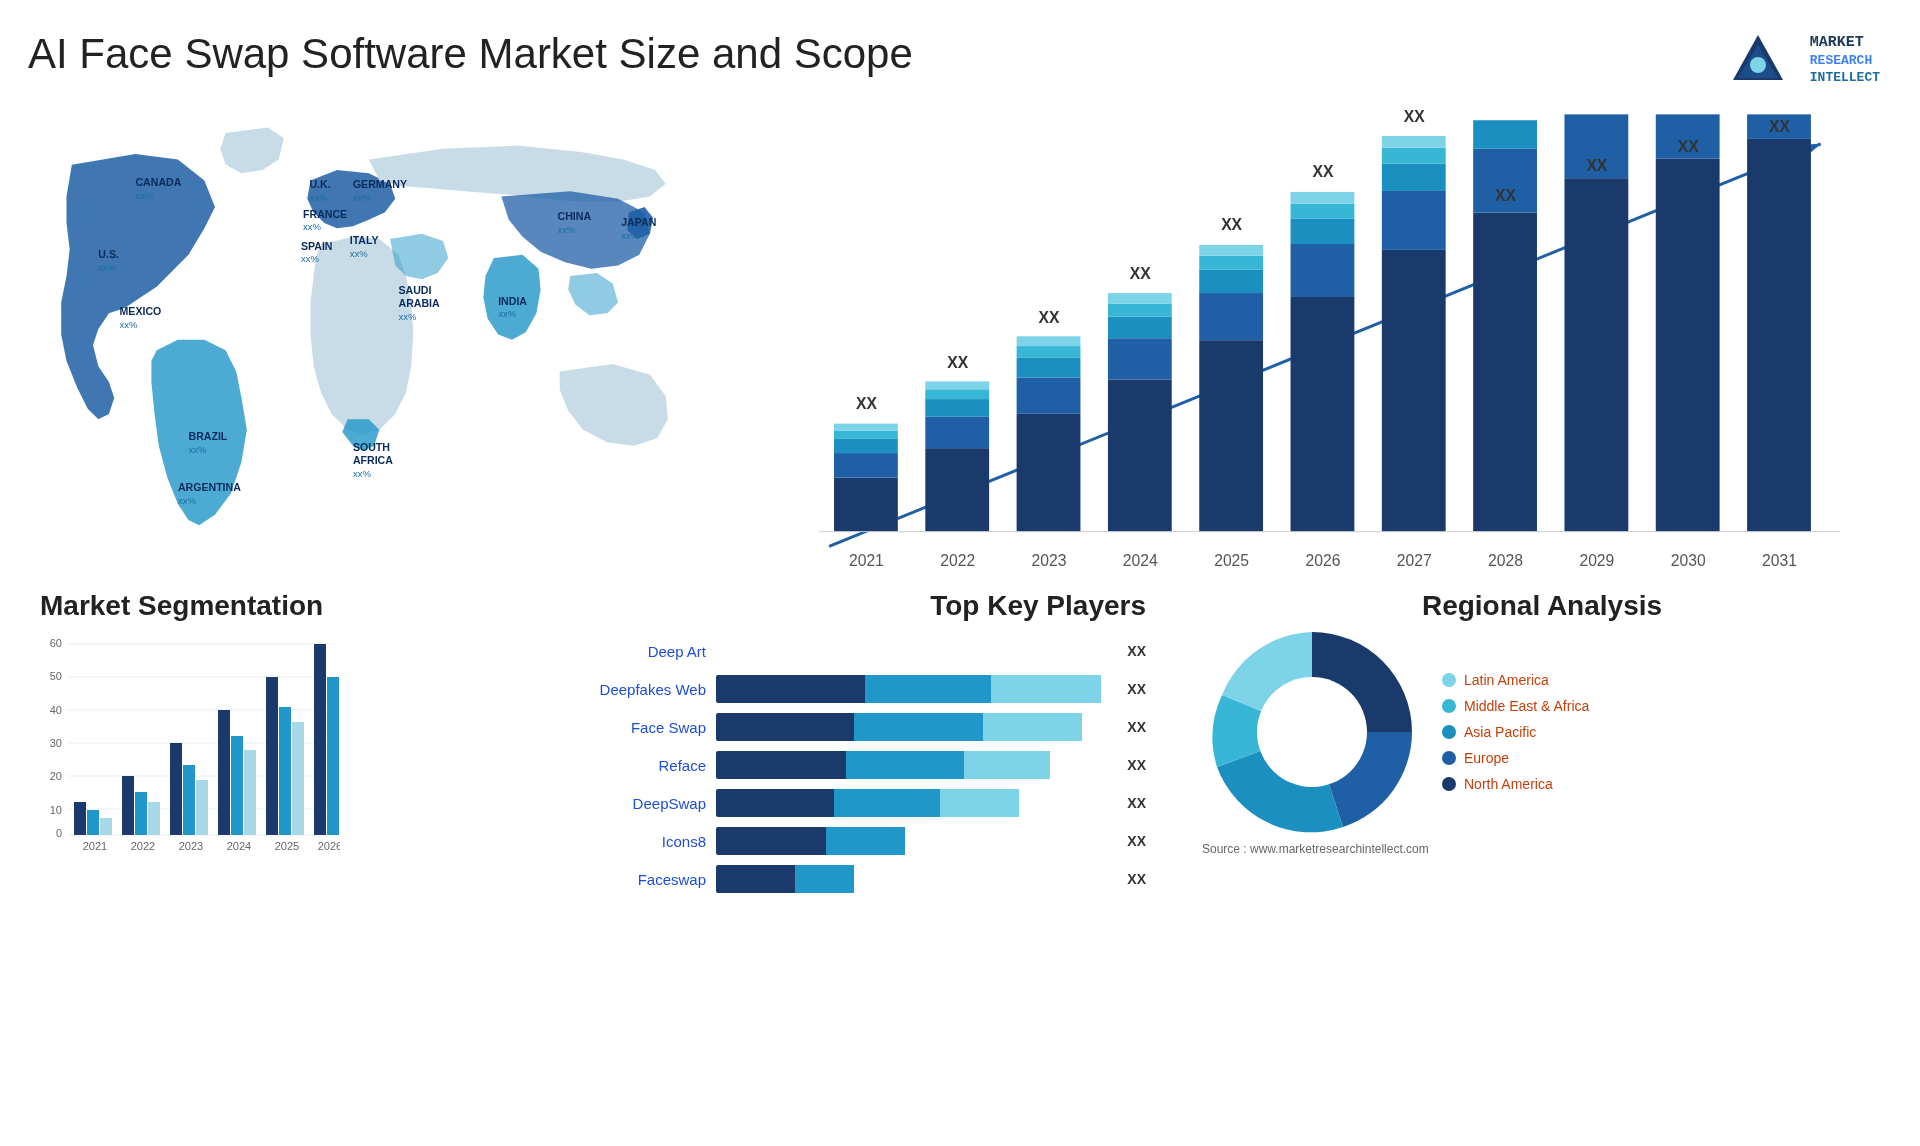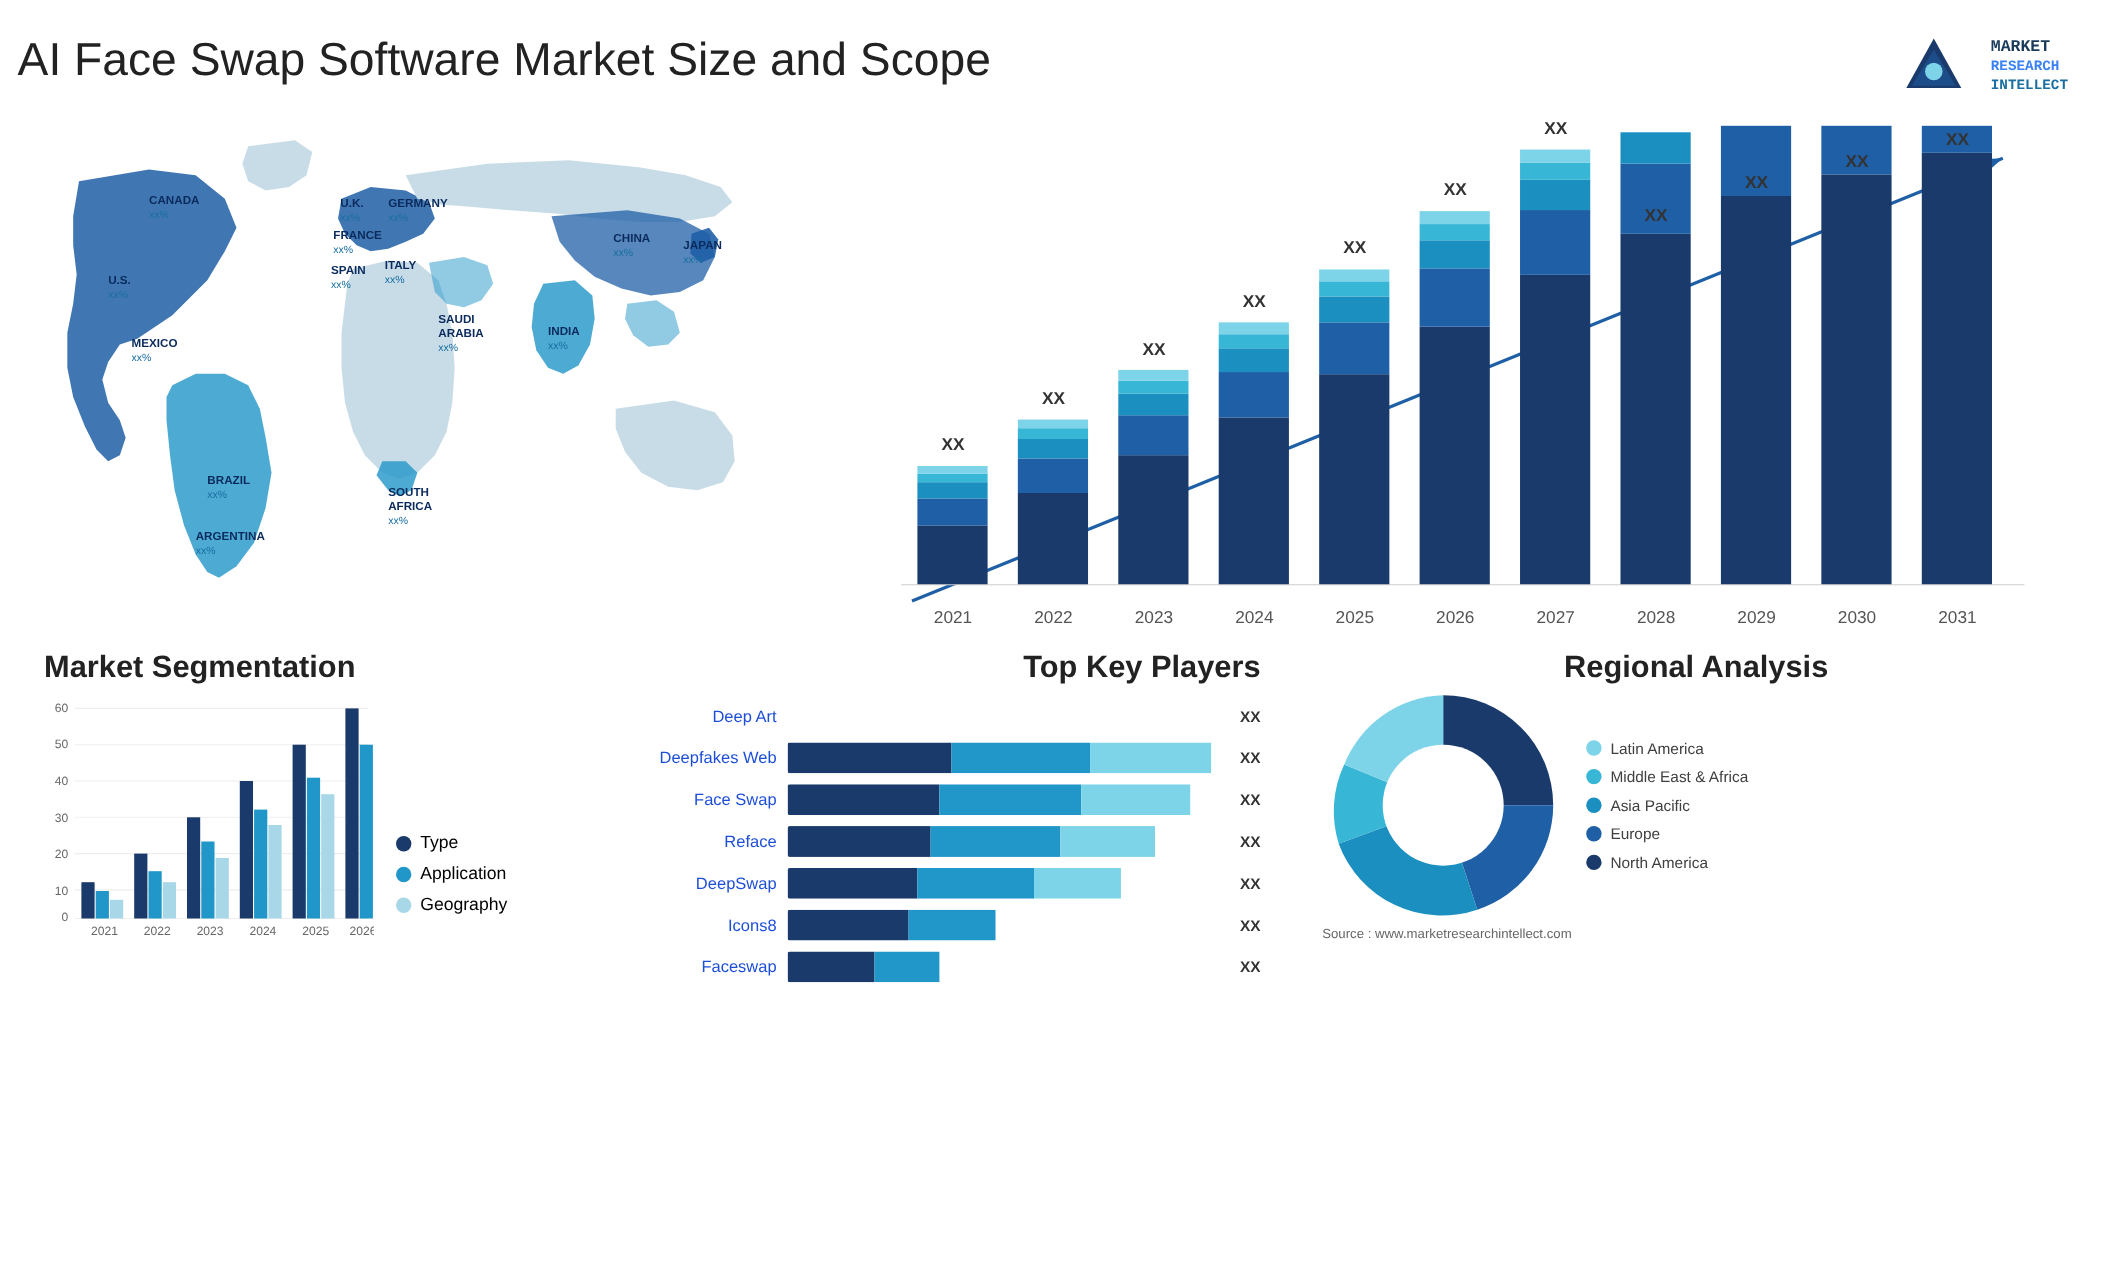--- a/index.html
+++ b/index.html
@@ -10,21 +10,21 @@
       font-family: 'Arial', sans-serif;
       overflow: hidden;
       position: relative;
     }
 
     
     .header {
       display: flex;
       justify-content: space-between;
       align-items: flex-start;
-      padding: 30px 40px 10px 16px;
+      padding: 30px 40px 10px 28px;
     }
     .page-title {
       font-size: 42px;
       font-weight: 400;
       color: #222;
     }
     .logo-area {
       display: flex;
       align-items: center;
       gap: 22px;
@@ -171,21 +171,21 @@
     .regional-legend {
       display: flex;
       flex-direction: column;
       gap: 10px;
     }
     .reg-legend-item {
       display: flex;
       align-items: center;
       gap: 8px;
       font-size: 14px;
-      color: #404040;
+      color: #c2410c;
     }
     .reg-dot {
       width: 14px;
       height: 14px;
       border-radius: 50%;
       flex-shrink: 0;
     }
 
     
     .source-text {
@@ -438,34 +438,20 @@
         <rect x="287" y="45" width="12" height="158" fill="#2196c8"></rect>
 
         <text x="55" y="218" font-size="11" fill="#666" text-anchor="middle">2021</text>
         <text x="103" y="218" font-size="11" fill="#666" text-anchor="middle">2022</text>
         <text x="151" y="218" font-size="11" fill="#666" text-anchor="middle">2023</text>
         <text x="199" y="218" font-size="11" fill="#666" text-anchor="middle">2024</text>
         <text x="247" y="218" font-size="11" fill="#666" text-anchor="middle">2025</text>
         <text x="290" y="218" font-size="11" fill="#666" text-anchor="middle">2026</text>
       </svg>
 
-      <div class="legend-area">
-        <div class="legend-item">
-          <div class="legend-dot" style="background:#1a3a6c;"></div>
-          <span>Type</span>
-        </div>
-        <div class="legend-item">
-          <div class="legend-dot" style="background:#2196c8;"></div>
-          <span>Application</span>
-        </div>
-        <div class="legend-item">
-          <div class="legend-dot" style="background:#a8d8e8;"></div>
-          <span>Geography</span>
-        </div>
-      </div>
     </div>
   </div>
 
   <div class="players-section">
     <div class="players-title">Top Key Players</div>
 
     <div class="player-row">
       <div class="player-name">Deep Art</div>
       <div class="player-bar-wrap">
         <div class="player-bar-bg"></div>

